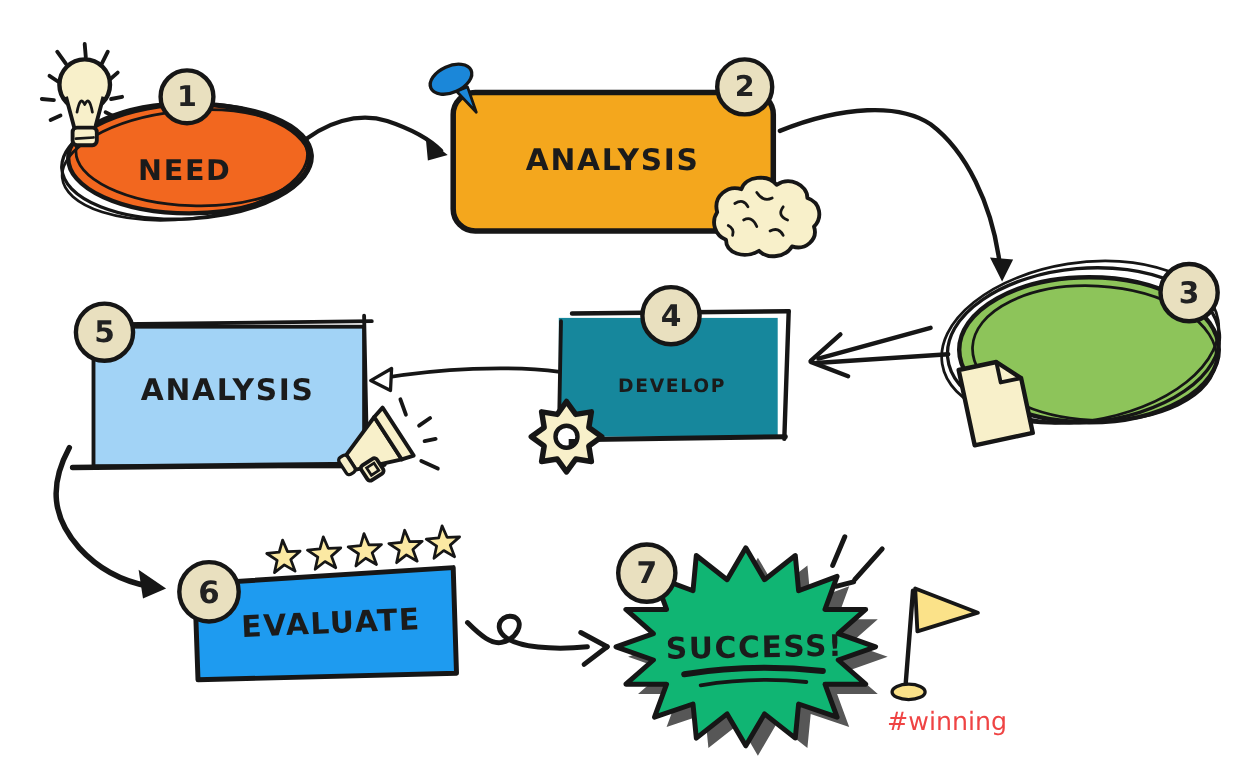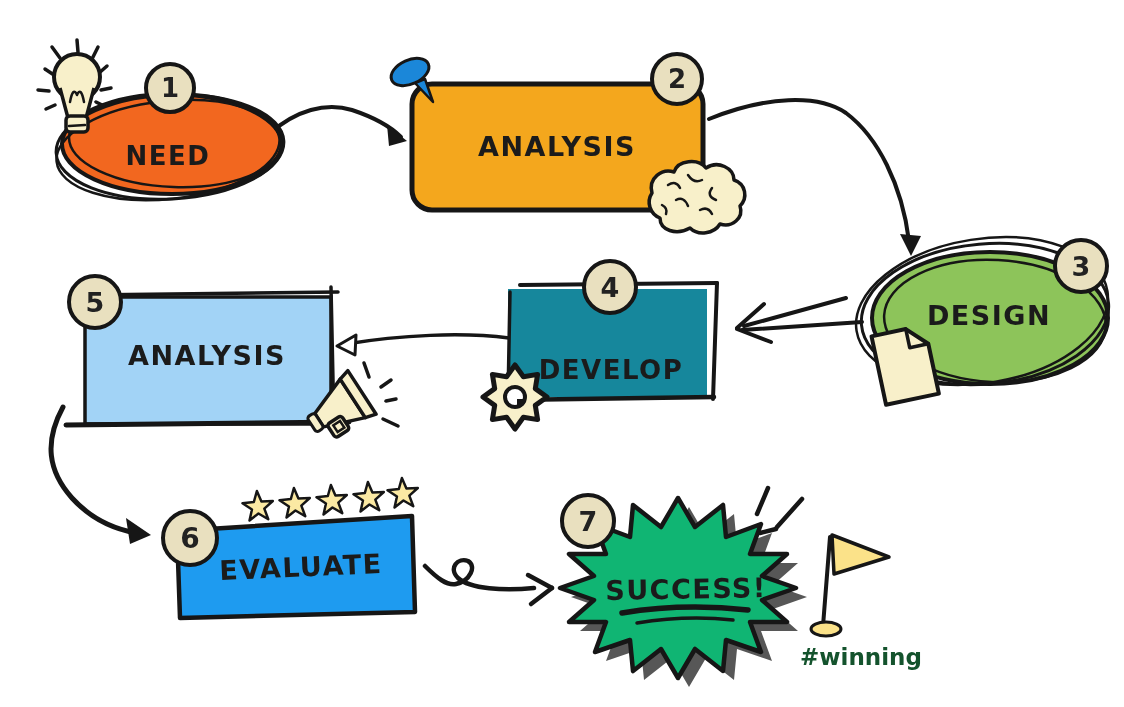--- a/index.html
+++ b/index.html
@@ -13,21 +13,21 @@
     position:absolute;transform:translate(-50%,-50%);
     font-weight:bold;color:#1b1b1b;letter-spacing:1.5px;white-space:nowrap;
   }
   .badge{
     position:absolute;border-radius:50%;background:#E9E0BF;
     border:4px solid #161616;display:flex;align-items:center;justify-content:center;
     font-weight:bold;color:#222;box-sizing:border-box;
   }
   .hashtag{
     position:absolute;transform:translate(-50%,-50%);
-    font-weight:700;color:#14532d;white-space:nowrap;
+    font-weight:400;color:#ef4444;white-space:nowrap;
   }
 </style>
 </head>
 <body>
 
 <div id="canvas">
 
 <svg id="art" width="1124" height="707" viewBox="0 0 1124 707">
   <defs>
     <path id="starP" d="M0,-16 L3.8,-5.3 L15.2,-4.9 L6.2,2 L9.4,12.9 L0,6.5 L-9.4,12.9 L-6.2,2 L-15.2,-4.9 L-3.8,-5.3 Z" fill="#FBE9A3" stroke="#161616" stroke-width="2.5" stroke-linejoin="round"></path>
@@ -167,22 +167,21 @@
   </g>
   <g>
     <path class="ink" stroke-width="4" d="M830,537 L823,626"></path>
     <polygon points="832,535 889,557 834,574" fill="#FBE289" stroke="#161616" stroke-width="3.5" stroke-linejoin="round"></polygon>
     <ellipse cx="826" cy="629" rx="15" ry="7" fill="#FBE289" stroke="#161616" stroke-width="3"></ellipse>
   </g>
 </svg>
 
 <div class="node-label" style="left:168px;top:156px;font-size:26px;">NEED</div>
 <div class="node-label" style="left:557px;top:146px;font-size:27px;">ANALYSIS</div>
-<div class="node-label" style="left:989px;top:315px;font-size:27px;">DESIGN</div>
-<div class="node-label" style="left:611px;top:351px;font-size:26px;margin-top:19px;">DEVELOP</div>
+<div class="node-label" style="left:611px;top:351px;font-size:17px;">DEVELOP</div>
 <div class="node-label" style="left:207px;top:355px;font-size:27px;">ANALYSIS</div>
 <div class="node-label" style="left:301px;top:567px;font-size:27px;transform:translate(-50%,-50%) rotate(-2.5deg);">EVALUATE</div>
 <div class="node-label" style="left:686px;top:589px;font-size:27px;transform:translate(-50%,-50%) rotate(-1deg);">SUCCESS!</div>
 
 <div class="badge" style="left:144px;top:62px;width:52px;height:52px;font-size:26px;">
       <span>1</span>
     </div>
 <div class="badge" style="left:650px;top:52px;width:54px;height:54px;font-size:26px;">
       <span>2</span>
     </div>

